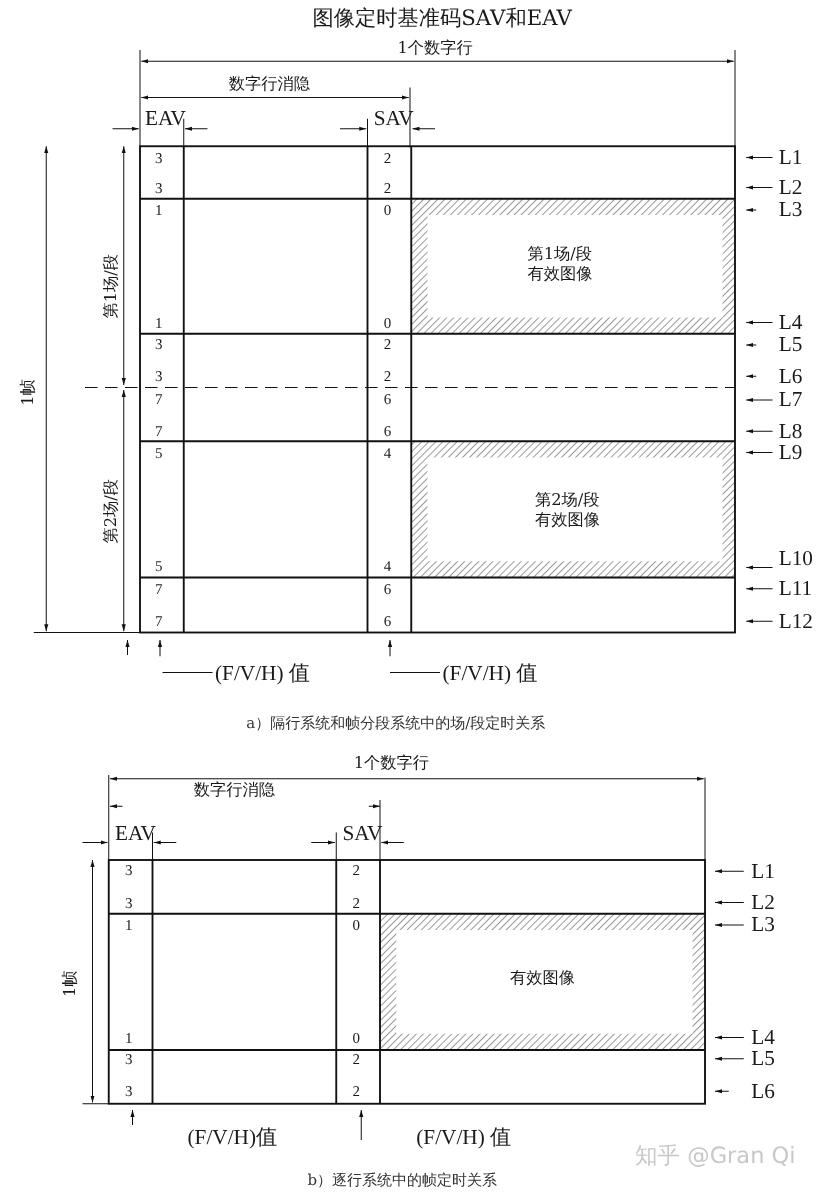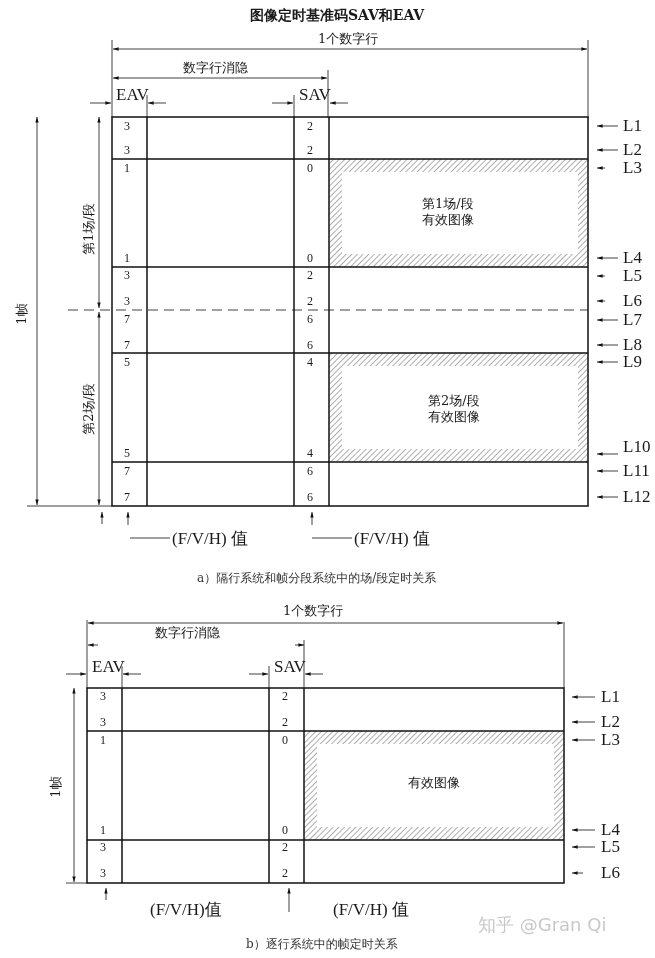--- a/index.html
+++ b/index.html
@@ -1,19 +1,19 @@
 <!DOCTYPE html>
 <html><head>
 <meta charset="utf-8">
 <style>
   html, body { margin: 0; padding: 0; background: #ffffff; }
   body { width: 655px; height: 958px; position: relative; overflow: hidden;
          font-family: "DejaVu Serif", "Liberation Serif", serif; color: #1a1a1a; }
   .txt { position: absolute; white-space: nowrap; font-size: 13px; line-height: 14px; }
-  .title { font-weight: bold; font-size: 14px; }
+  .title { font-weight: normal; font-size: 17px; }
   .num { font-family: "Liberation Serif", "DejaVu Serif", serif; font-size: 12px; }
   .lab { font-family: "Liberation Serif", "DejaVu Serif", serif; font-size: 17px; }
   .vtxt { position: absolute; white-space: nowrap; font-size: 13px; transform: rotate(-90deg); transform-origin: center center; }
   .cap { font-size: 12px; color: #333; }
   .watermark { font-family: "DejaVu Sans", sans-serif; font-size: 18px; color: #c8c8c8; }
   svg { position: absolute; left: 0; top: 0; }
 </style>
 </head>
 <body>
 
@@ -210,13 +210,13 @@
 <div class="txt lab" style="left:601px;top:715px;">L2</div>
 <div class="txt lab" style="left:601px;top:733px;">L3</div>
 <div class="txt lab" style="left:601px;top:823px;">L4</div>
 <div class="txt lab" style="left:601px;top:840px;">L5</div>
 <div class="txt lab" style="left:601px;top:866px;">L6</div>
 
 <div class="txt lab" style="left:150px;top:903px;">(F/V/H)值</div>
 <div class="txt lab" style="left:333px;top:903px;">(F/V/H) 值</div>
 <div class="txt cap" style="left:246px;top:937px;">b）逐行系统中的帧定时关系</div>
 
-<div class="txt watermark" style="left:478px;top:918px;">知乎 @Gran Qi</div>
+<div class="txt watermark" style="left:508px;top:918px;">知乎 @Gran Qi</div>
 
 </body></html>

